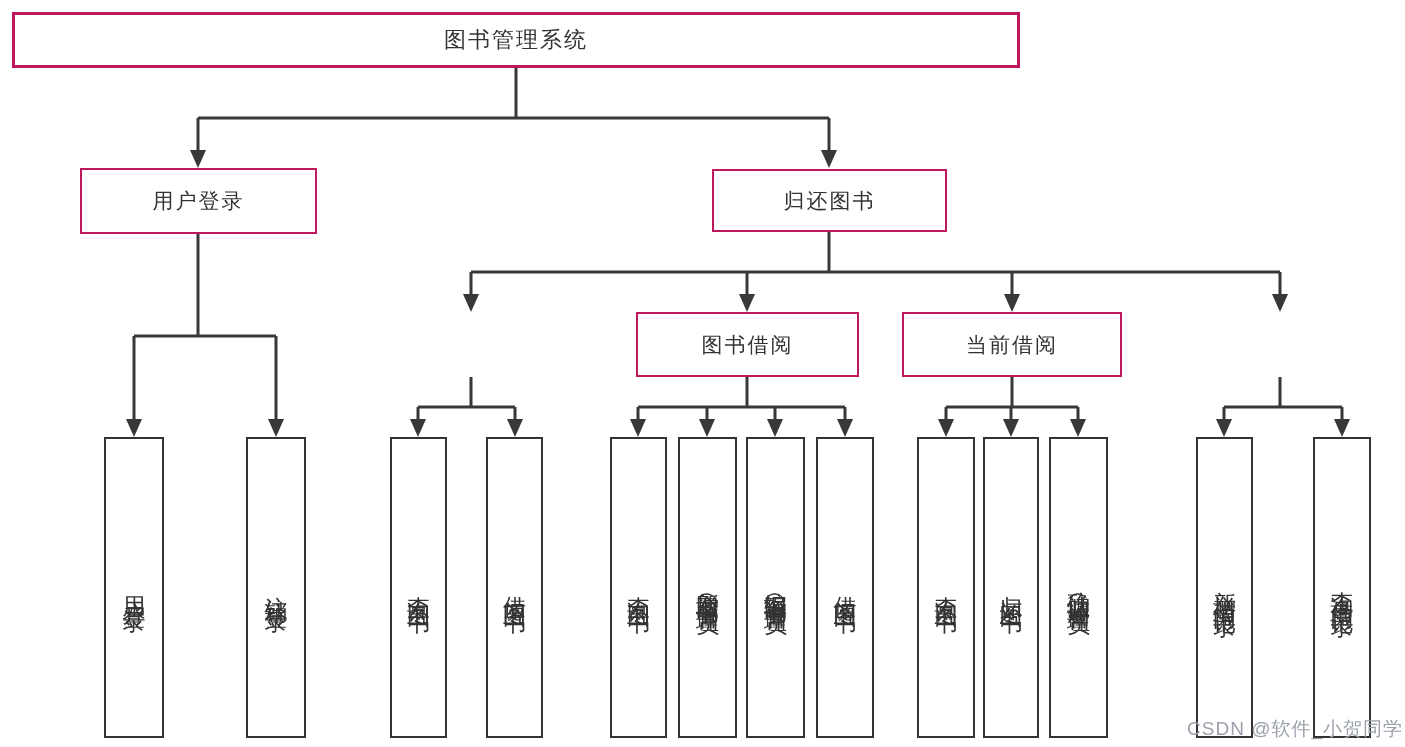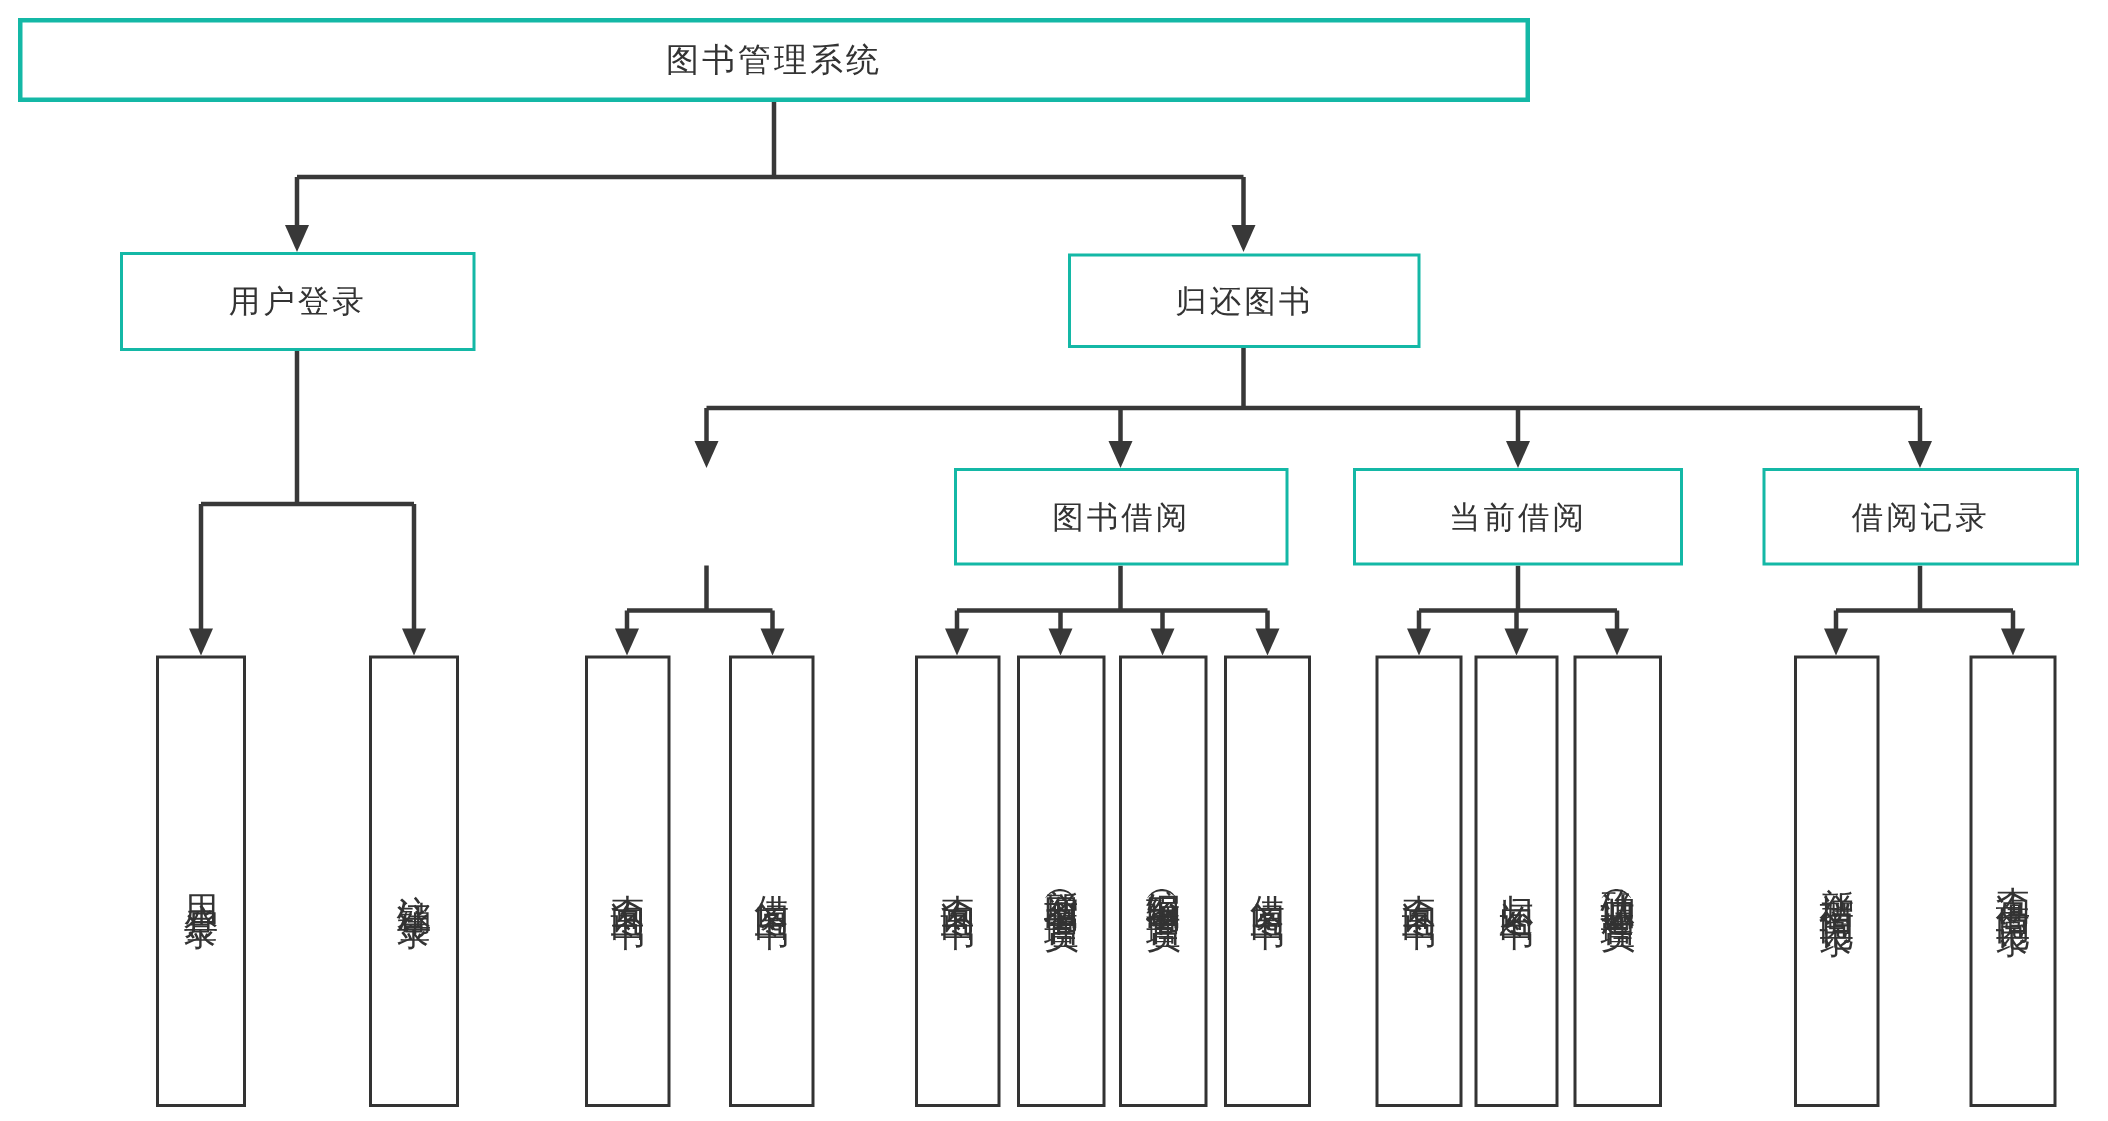--- a/index.html
+++ b/index.html
@@ -19,21 +19,21 @@
     position: absolute;
     left: 0;
     top: 0;
     width: 1405px;
     height: 747px;
   }
   .hbox {
     position: absolute;
     box-sizing: border-box;
     background: #ffffff;
-    border: 2px solid #14b8a6;
+    border: 2px solid #be185d;
     color: #333333;
     display: flex;
     align-items: center;
     justify-content: center;
     font-size: 21px;
     letter-spacing: 2px;
     white-space: nowrap;
   }
   .hbox.root {
     border-width: 3px;
@@ -127,23 +127,20 @@
   <div class="hbox" style="left:712px; top:169px; width:235px; height:63px;">
     <span>归还图书</span>
   </div>
 
   <div class="hbox" style="left:902px; top:312px; width:220px; height:65px;">
     <span>当前借阅</span>
   </div>
   <div class="hbox" style="left:636px; top:312px; width:223px; height:65px;">
     <span>图书借阅</span>
   </div>
-  <div class="hbox" style="left:1175px; top:312px; width:211px; height:65px;">
-    <span>借阅记录</span>
-  </div>
 
   <div class="vbox" style="left:104px; top:437px; width:60px; height:301px;">
     <span>用户登录</span>
   </div>
   <div class="vbox" style="left:246px; top:437px; width:60px; height:301px;">
     <span>注销登录</span>
   </div>
 
   <div class="vbox" style="left:390px; top:437px; width:57px; height:301px;">
     <span>查询图书</span>
@@ -175,14 +172,15 @@
     <span>确认归还（管理员）</span>
   </div>
 
   <div class="vbox" style="left:1196px; top:437px; width:57px; height:301px;">
     <span>新增借阅记录</span>
   </div>
   <div class="vbox" style="left:1313px; top:437px; width:58px; height:301px;">
     <span>查询借阅记录</span>
   </div>
 
+  <div class="watermark">CSDN @软件_小贺同学</div>
 
 </div>
 
 </body></html>

